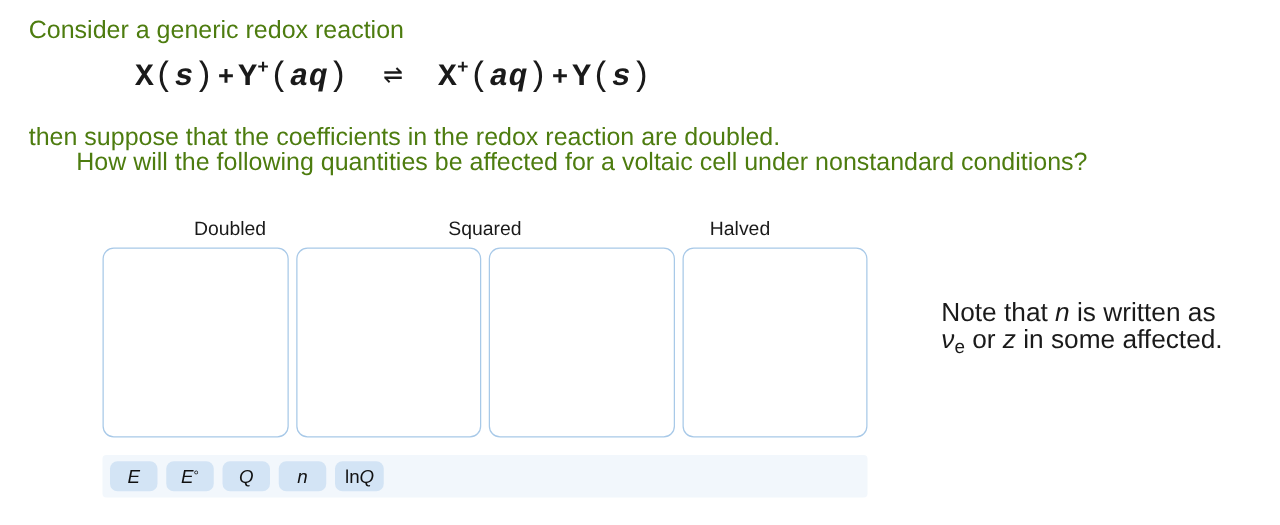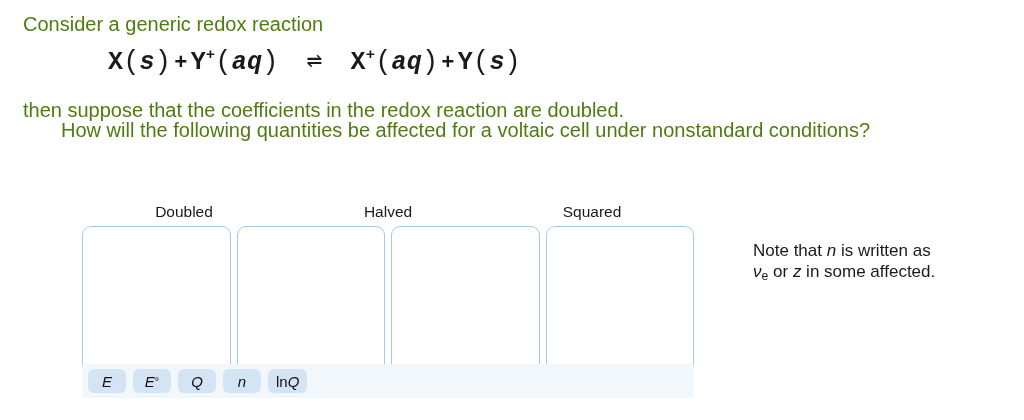--- a/index.html
+++ b/index.html
@@ -73,21 +73,20 @@
   
   .dropzone-wrap {
     position: absolute;
     left: 82px;
     top: 175px;
     width: 612px;
   }
   .header-row {
     display: flex;
     width: 100%;
-    margin-top: 28px;
   }
   .col-header {
     flex: 1 1 0;
     text-align: center;
     font-size: 15.5px;
     color: #1a1a1a;
     padding-bottom: 5px;
     white-space: nowrap;
   }
   .box-row {
@@ -143,21 +142,21 @@
     font-size: 0.72em;
     vertical-align: 0.45em;
   }
 
   
   .side-note {
     position: absolute;
     left: 753px;
     top: 240px;
     width: 250px;
-    font-size: 17px;
+    font-size: 21px;
     line-height: 21px;
     color: #1a1a1a;
   }
   .side-note i { font-style: italic; }
   .side-note .nu { font-style: italic; }
   .side-note .sub {
     font-size: 0.72em;
     vertical-align: -0.28em;
     font-style: normal;
   }
@@ -170,22 +169,22 @@
 <div class="equation">
   <span class="species">X</span><span class="paren">(</span><span class="state">s</span><span class="paren">)</span><span class="plus">+</span><span class="species">Y</span><span class="sup">+</span><span class="paren">(</span><span class="state">aq</span><span class="paren">)</span><span class="eqarrow">⇌</span><span class="species">X</span><span class="sup">+</span><span class="paren">(</span><span class="state">aq</span><span class="paren">)</span><span class="plus">+</span><span class="species">Y</span><span class="paren">(</span><span class="state">s</span><span class="paren">)</span>
 </div>
 
 <div class="prompt-line" id="prompt-then">then suppose that the coefficients in the redox reaction are doubled.</div>
 <div class="prompt-line" id="prompt-how">How will the following quantities be affected for a voltaic cell under nonstandard conditions?</div>
 
 <div class="dropzone-wrap">
   <div class="header-row">
     <div class="col-header">Doubled</div>
+    <div class="col-header">Squared</div>
     <div class="col-header">Halved</div>
-    <div class="col-header">Squared</div>
   </div>
   <div class="box-row">
     <div class="drop-box"></div>
     <div class="drop-box"></div>
     <div class="drop-box"></div>
     <div class="drop-box"></div>
   </div>
 </div>
 
 <div class="token-tray">

